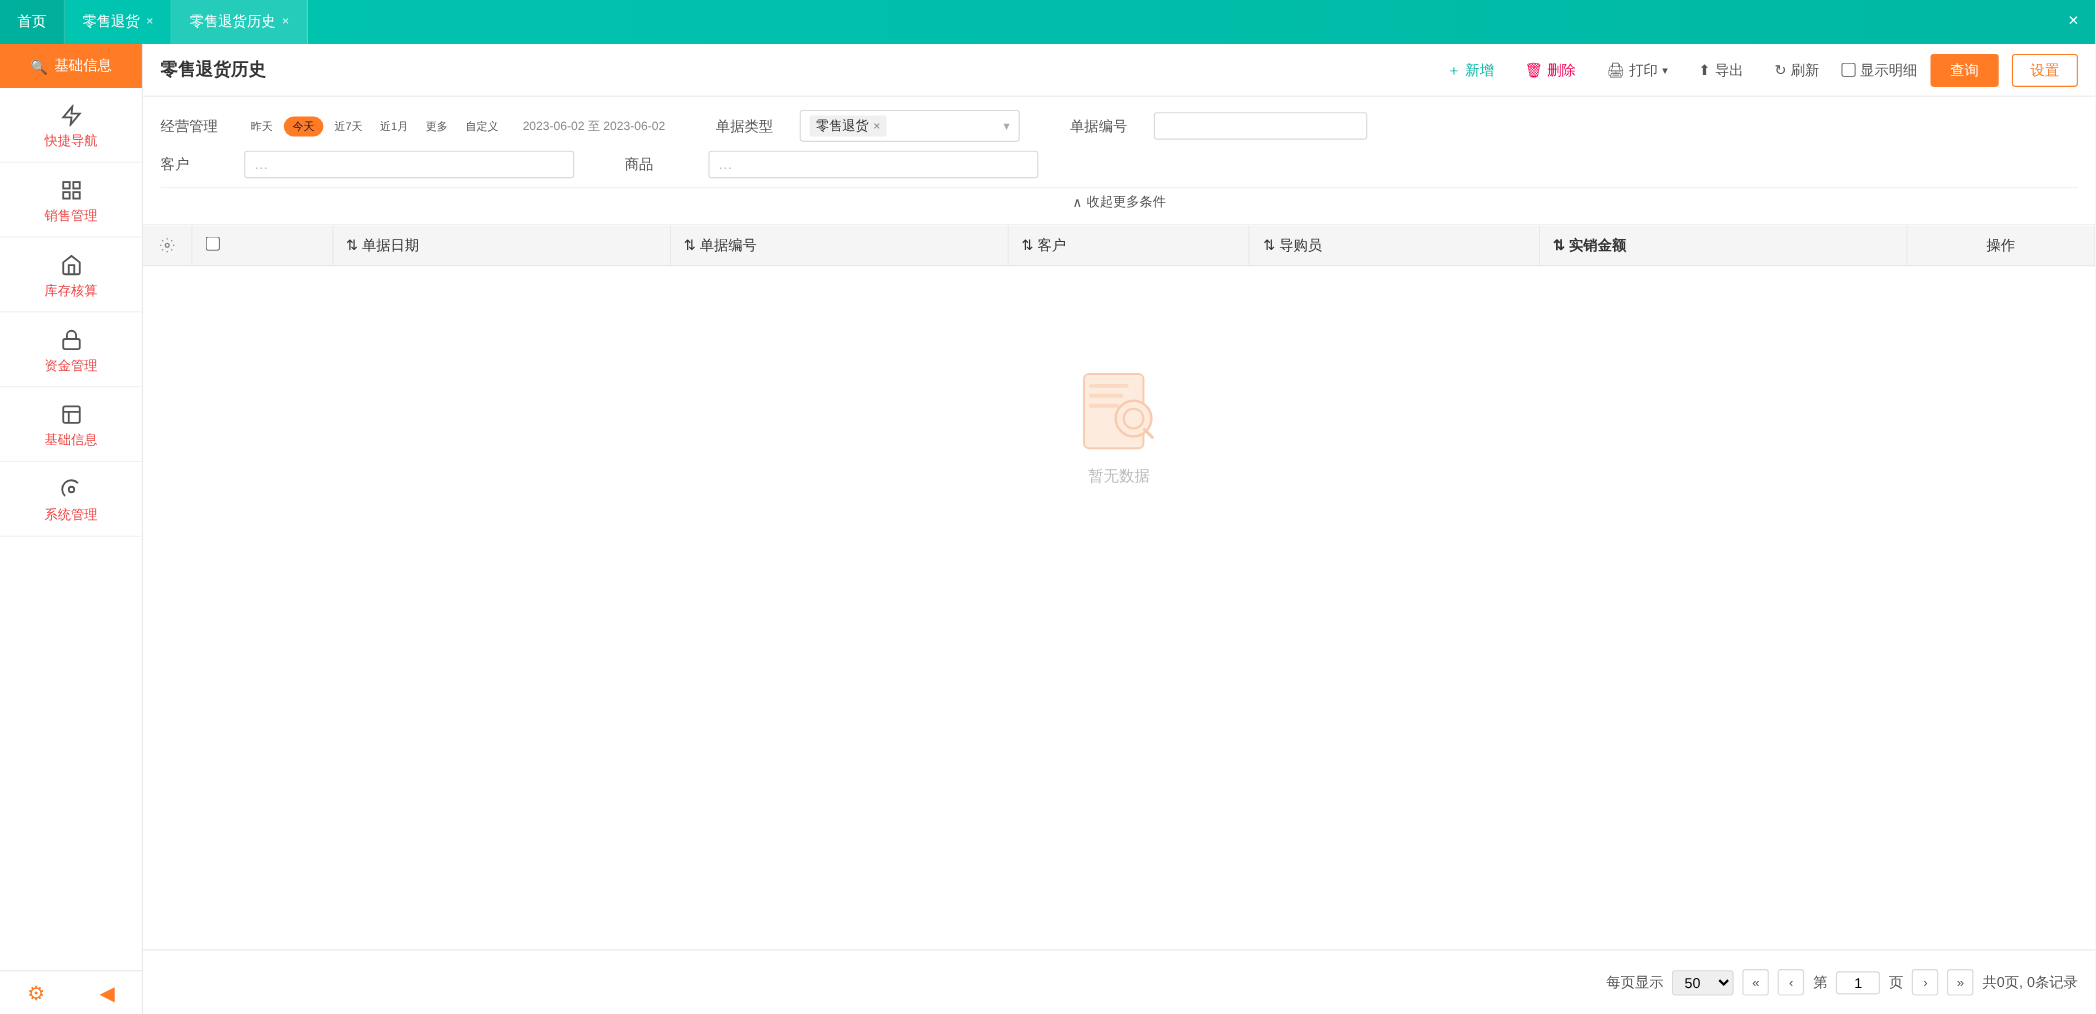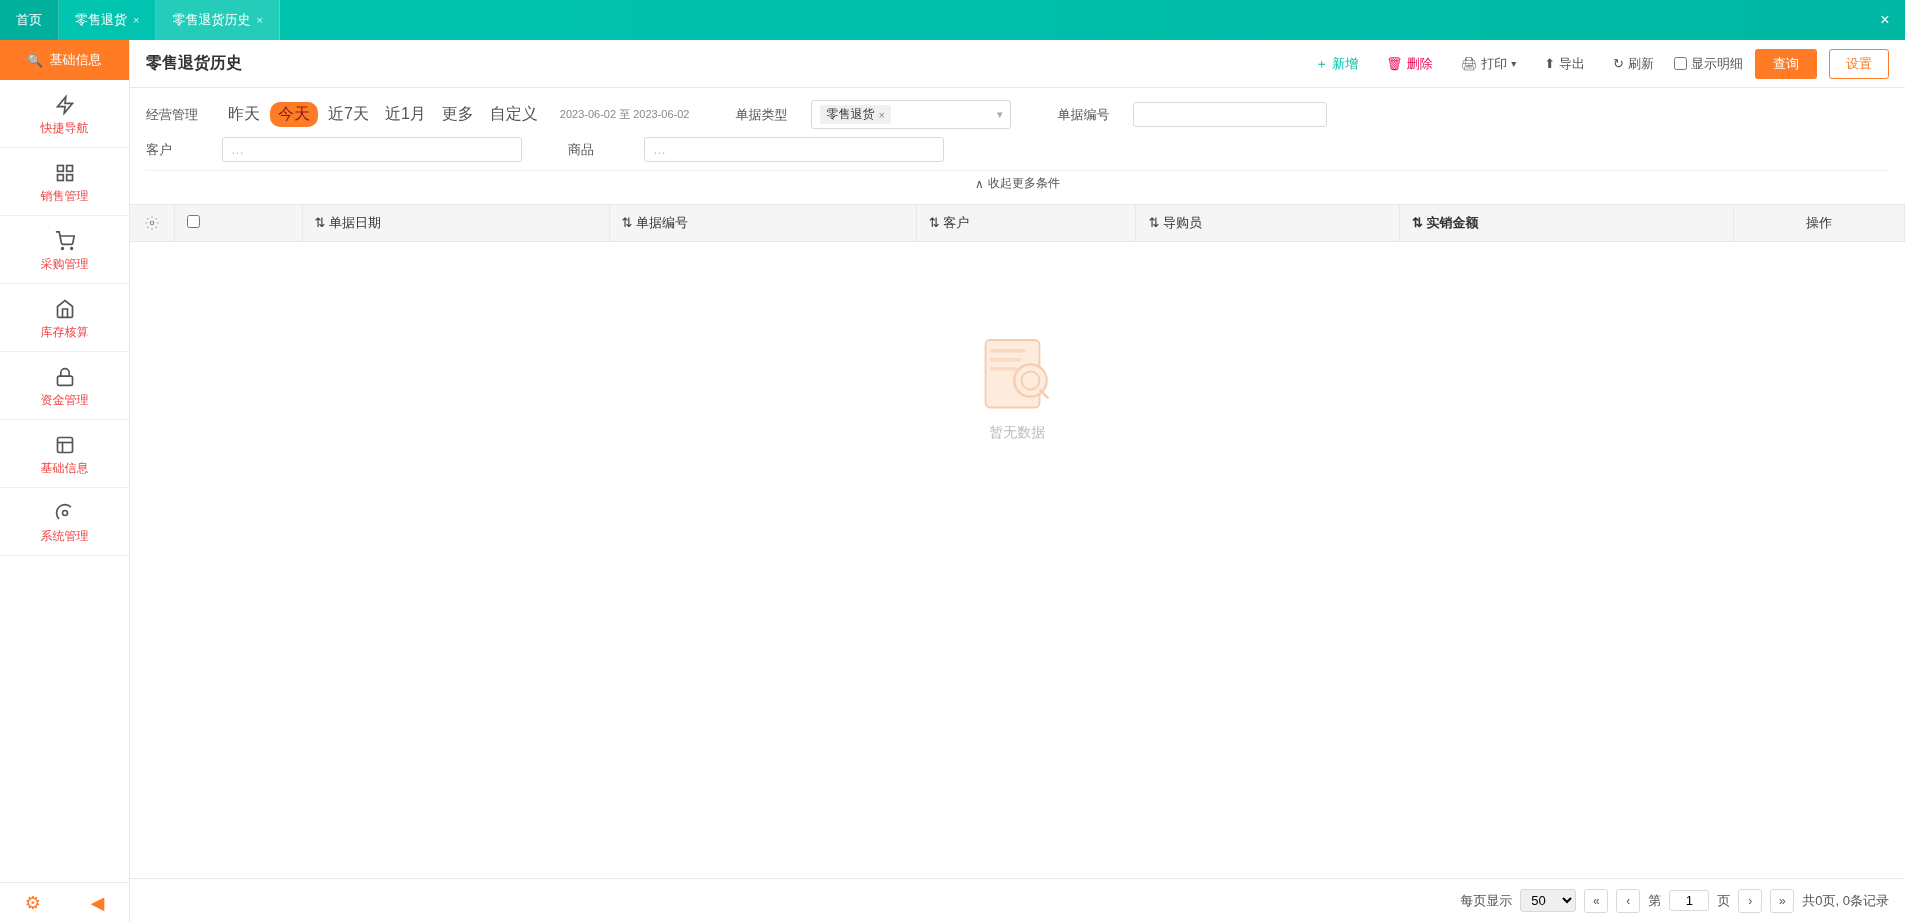--- a/index.html
+++ b/index.html
@@ -202,25 +202,25 @@
       display: flex;
       align-items: center;
       gap: 4px;
       font-size: 12px;
     }
     .date-filter-btn {
       padding: 2px 6px;
       cursor: pointer;
       color: #555;
       border-radius: 2px;
-      font-size: 16px;
+      font-size: 10px;
     }
     .date-filter-btn.active {
       background: #ff7b25;
-      color: #7f1d1d;
+      color: #0f172a;
       border-radius: 10px;
       padding: 2px 8px;
     }
     .date-range-text {
       font-size: 11px;
       color: #888;
     }
     .filter-select {
       display: flex;
       align-items: center;
@@ -309,21 +309,21 @@
     }
     .empty-icon {
       width: 90px;
       height: 90px;
       margin-bottom: 12px;
       opacity: 0.6;
     }
 
     
     .pagination-bar {
-      height: 44px;
+      height: 59px;
       background: #fff;
       border-top: 1px solid #e8e8e8;
       display: flex;
       align-items: center;
       justify-content: flex-end;
       padding: 0 16px;
       gap: 8px;
       font-size: 13px;
       color: #555;
       flex-shrink: 0;
@@ -407,30 +407,20 @@
       <div class="sidebar-item">
         <div class="sidebar-icon">
           <svg width="20" height="20" viewBox="0 0 24 24" fill="none" stroke="#555" stroke-width="2">
               <rect x="3" y="3" width="7" height="7"></rect>
               <rect x="14" y="3" width="7" height="7"></rect>
               <rect x="14" y="14" width="7" height="7"></rect>
               <rect x="3" y="14" width="7" height="7"></rect>
             </svg>
         </div>
         <span>销售管理</span>
-      </div>
-      <div class="sidebar-item">
-        <div class="sidebar-icon">
-          <svg width="20" height="20" viewBox="0 0 24 24" fill="none" stroke="#555" stroke-width="2">
-              <circle cx="9" cy="21" r="1"></circle>
-              <circle cx="20" cy="21" r="1"></circle>
-              <path d="M1 1h4l2.68 13.39a2 2 0 0 0 2 1.61h9.72a2 2 0 0 0 2-1.61L23 6H6"></path>
-            </svg>
-        </div>
-        <span>采购管理</span>
       </div>
       <div class="sidebar-item">
         <div class="sidebar-icon">
           <svg width="20" height="20" viewBox="0 0 24 24" fill="none" stroke="#555" stroke-width="2">
               <path d="M3 9l9-7 9 7v11a2 2 0 0 1-2 2H5a2 2 0 0 1-2-2z"></path>
               <polyline points="9 22 9 12 15 12 15 22"></polyline>
             </svg>
         </div>
         <span>库存核算</span>
       </div>

